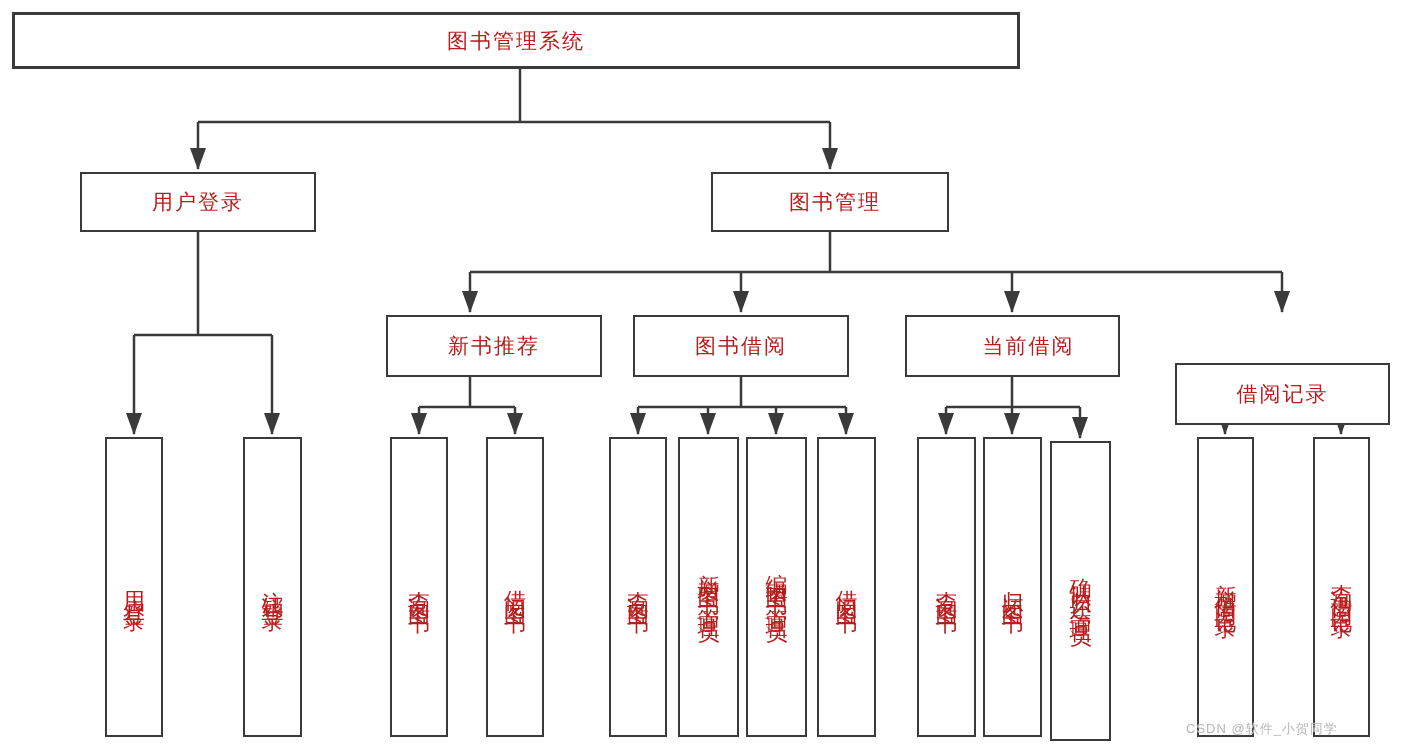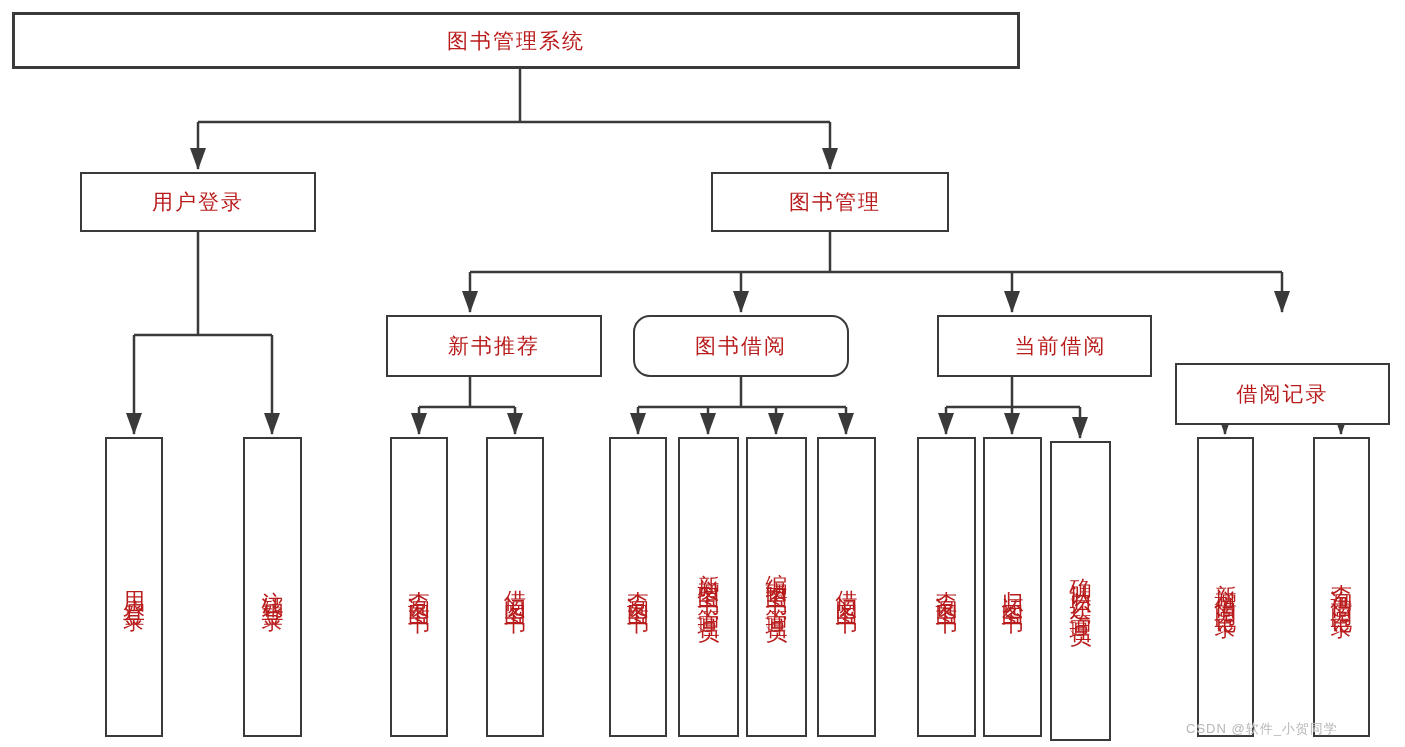--- a/index.html
+++ b/index.html
@@ -33,22 +33,22 @@
     font-size: 22px;
     letter-spacing: 7px;
     line-height: 1;
     padding: 8px 0;
   }
   
   #n-root            { left: 12px;   top: 12px;  width: 1008px; height: 57px; }
   #n-user-login      { left: 80px;   top: 172px; width: 236px;  height: 60px; }
   #n-book-mgmt       { left: 711px;  top: 172px; width: 238px;  height: 60px; padding-left: 10px; }
   #n-new-book        { left: 362px;  top: 315px; width: 216px;  height: 62px; margin-left: 24px; }
-  #n-book-borrow     { left: 633px;  top: 315px; width: 216px;  height: 62px; border-radius: 17px; }
-  #n-current-borrow  { left: 937px;  top: 315px; width: 215px;  height: 62px; padding-left: 32px; }
+  #n-book-borrow     { left: 633px;  top: 315px; width: 216px;  height: 62px; }
+  #n-current-borrow  { left: 905px;  top: 315px; width: 215px;  height: 62px; padding-left: 32px; }
   #n-borrow-record   { left: 1175px; top: 315px; width: 215px;  height: 62px; margin-top: 48px; }
   #l-user-login      { left: 105px;  top: 437px; width: 58px;   height: 300px; }
   #l-logout          { left: 243px;  top: 437px; width: 59px;   height: 300px; }
   #l-query-book-1    { left: 390px;  top: 437px; width: 58px;   height: 300px; }
   #l-borrow-book-1   { left: 486px;  top: 437px; width: 58px;   height: 300px; }
   #l-query-book-2    { left: 609px;  top: 437px; width: 58px;   height: 300px; }
   #l-add-book        { left: 678px;  top: 437px; width: 61px;   height: 300px; }
   #l-edit-book       { left: 746px;  top: 437px; width: 61px;   height: 300px; }
   #l-borrow-book-2   { left: 817px;  top: 437px; width: 59px;   height: 300px; }
   #l-query-book-3    { left: 917px;  top: 437px; width: 59px;   height: 300px; }

